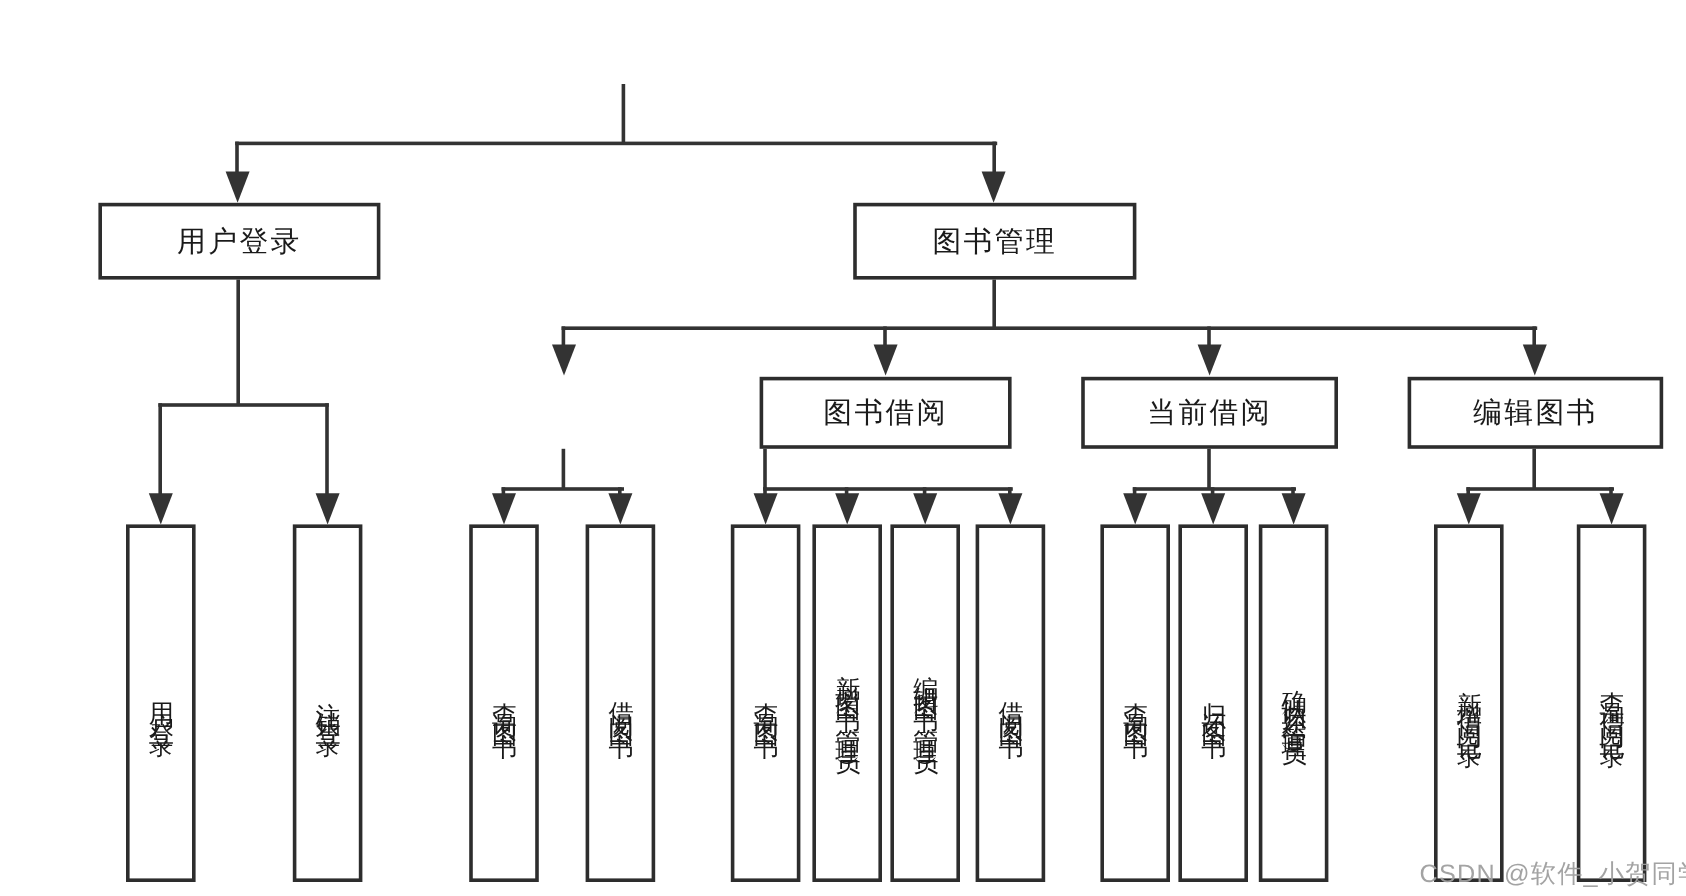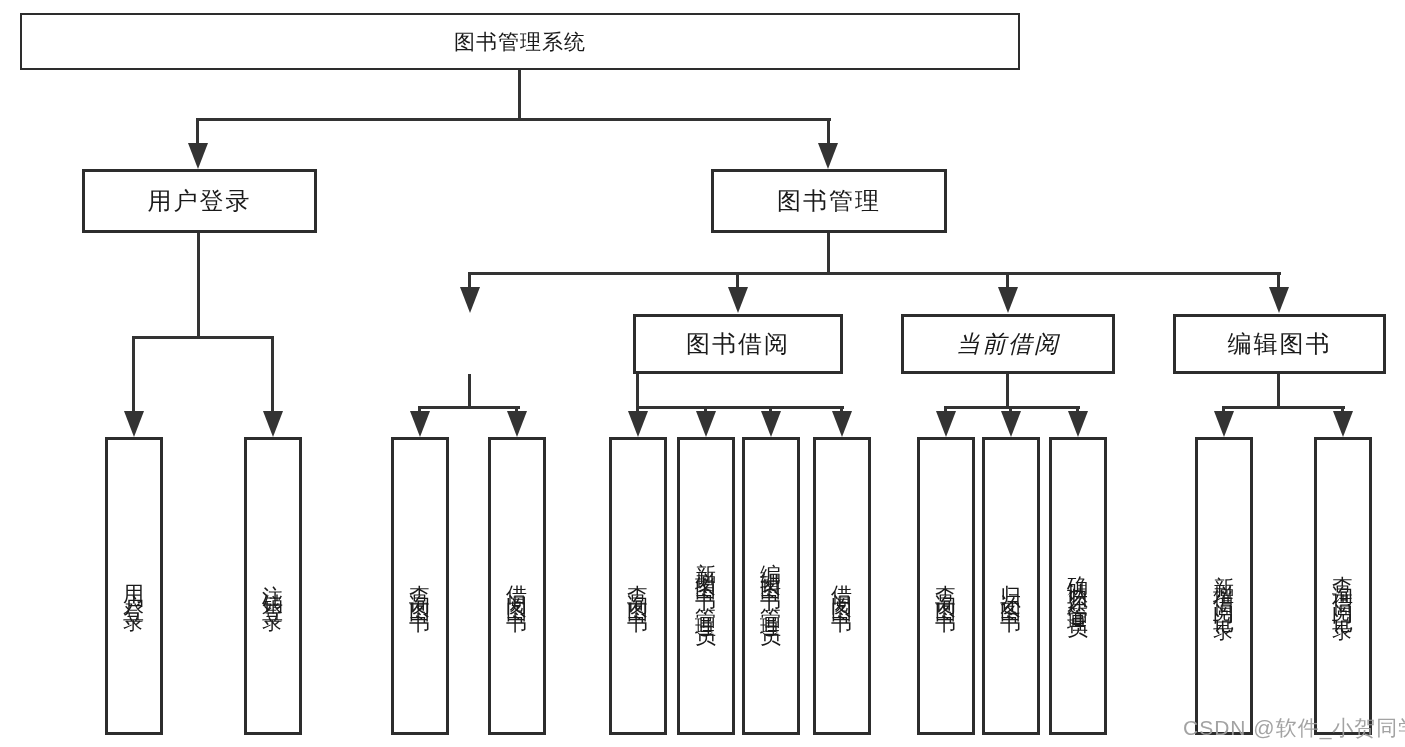--- a/index.html
+++ b/index.html
@@ -58,23 +58,20 @@
     color: rgba(158, 158, 158, 0.95);
     white-space: nowrap;
     z-index: 5;
   }
 </style>
 </head>
 <body>
 
 <div class="canvas">
 
-  <div class="box root" style="left:20px; top:13px; width:1000px; height:57px;">
-    <span class="hlabel">图书管理系统</span>
-  </div>
 
   <div class="line" style="left:518px; top:70px;  width:3px;  height:50px;"></div>
   <div class="line" style="left:196px; top:118px; width:635px; height:3px;"></div>
   <div class="line" style="left:196px; top:118px; width:3px;  height:30px;"></div>
   <div class="line" style="left:827px; top:118px; width:3px;  height:30px;"></div>
   <div class="arrow" style="left:188px; top:143px;"></div>
   <div class="arrow" style="left:818px; top:143px;"></div>
 
   <div class="box" style="left:82px; top:169px; width:235px; height:64px;">
     <span class="hlabel">用户登录</span>
@@ -97,21 +94,21 @@
   <div class="line" style="left:1006px; top:272px; width:3px;   height:17px;"></div>
   <div class="line" style="left:1277px; top:272px; width:3px;   height:17px;"></div>
   <div class="arrow" style="left:460px;  top:287px;"></div>
   <div class="arrow" style="left:728px;  top:287px;"></div>
   <div class="arrow" style="left:998px;  top:287px;"></div>
   <div class="arrow" style="left:1269px; top:287px;"></div>
 
   <div class="box" style="left:633px; top:314px; width:210px; height:60px;">
     <span class="hlabel">图书借阅</span>
   </div>
-  <div class="box" style="left:901px; top:314px; width:214px; height:60px;font-style:italic;">
+  <div class="box" style="left:901px; top:314px; width:214px; height:60px;">
     <span class="hlabel">当前借阅</span>
   </div>
   <div class="box" style="left:1173px; top:314px; width:213px; height:60px;">
     <span class="hlabel">编辑图书</span>
   </div>
 
   <div class="line" style="left:468px; top:374px; width:3px;   height:34px;"></div>
   <div class="line" style="left:418px; top:406px; width:102px; height:3px;"></div>
   <div class="line" style="left:418px; top:406px; width:3px;   height:9px;"></div>
   <div class="line" style="left:515px; top:406px; width:3px;   height:9px;"></div>

